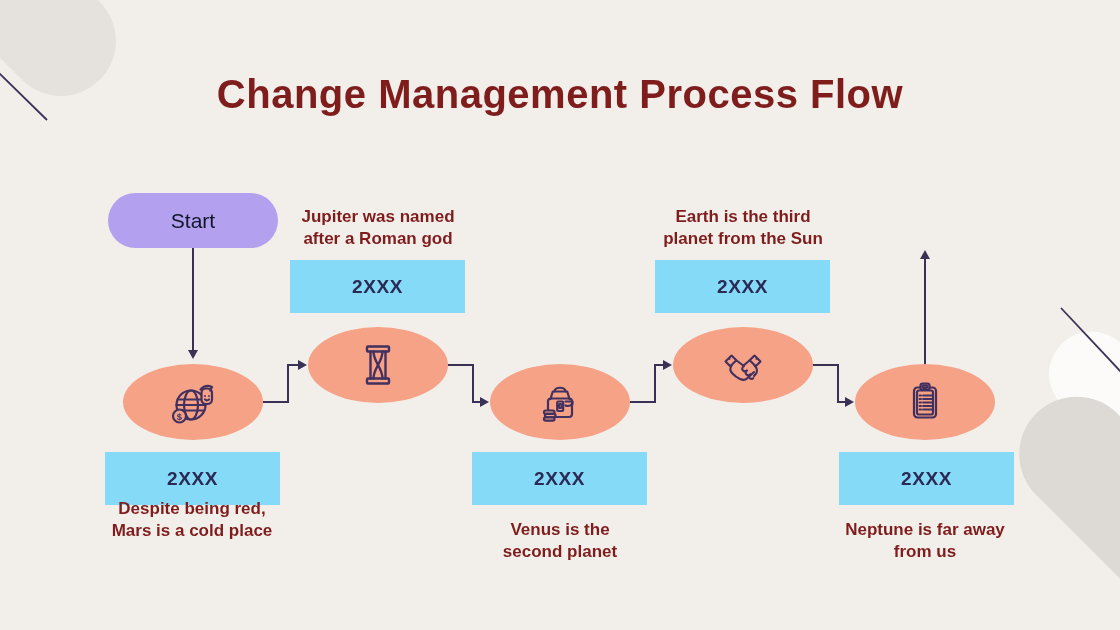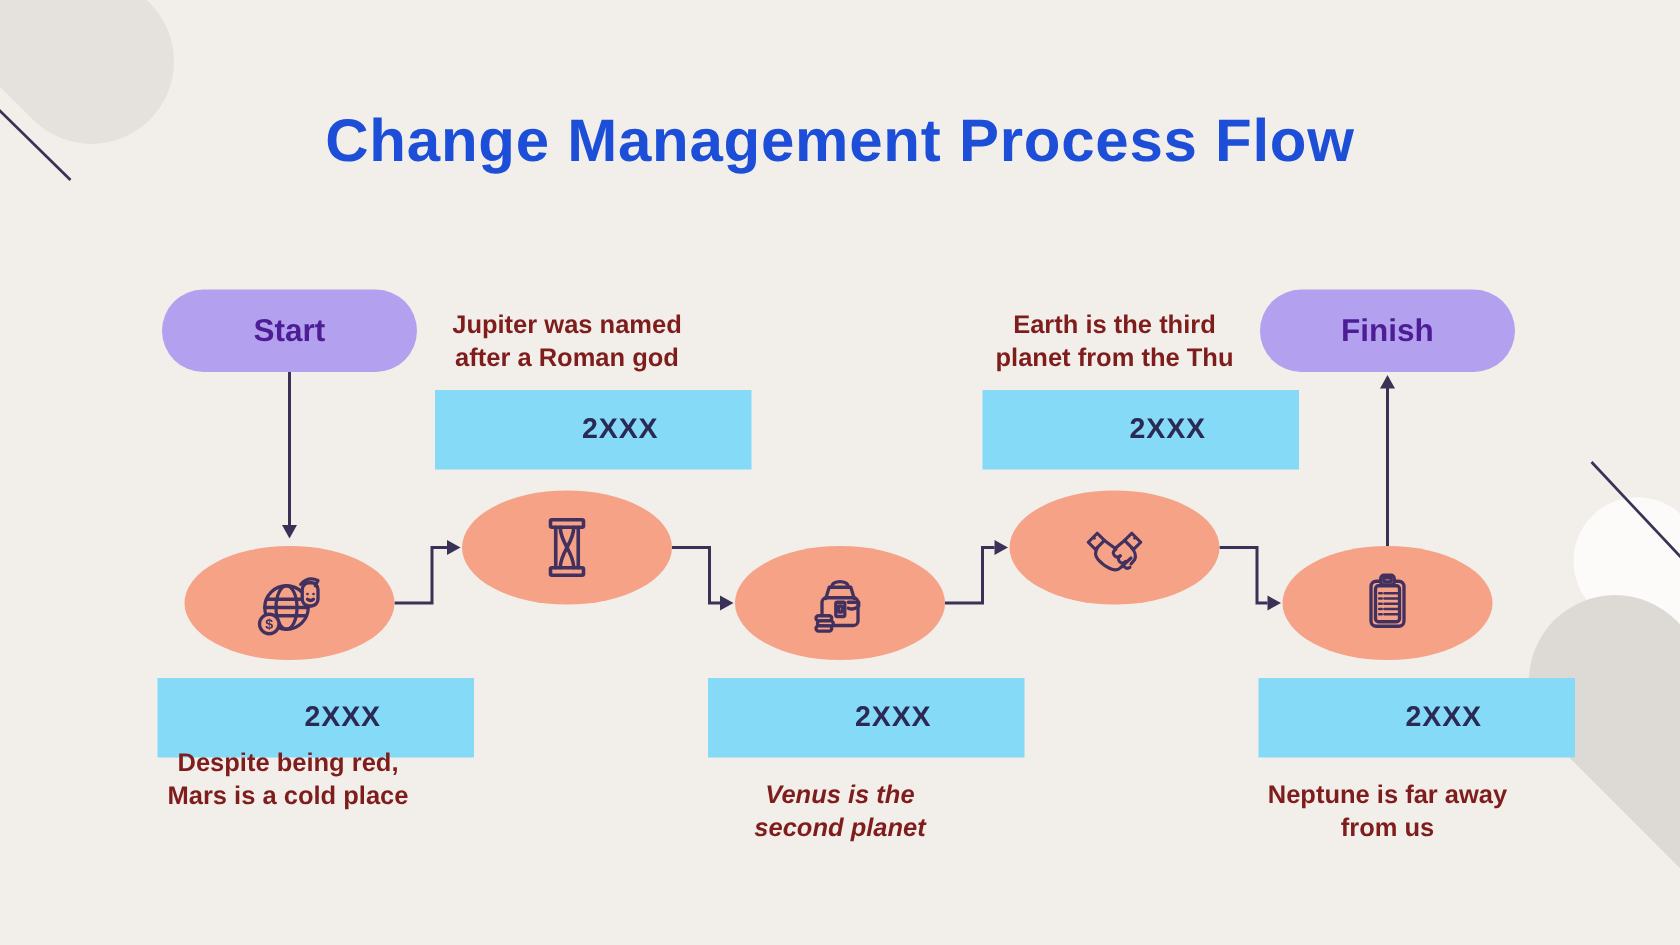--- a/index.html
+++ b/index.html
@@ -24,33 +24,33 @@
     left: 1120px; top: 355px; width: 115px; height: 400px;
     border-radius: 58px; background: #dddad6; transform: rotate(-45deg);
   }
   svg.overlay {
     position: absolute; left: 0; top: 0; width: 1120px; height: 630px;
     pointer-events: none;
   }
   .page-title {
     position: absolute; top: 72px; left: 0; width: 100%;
     text-align: center; font-size: 40px; font-weight: bold;
-    color: #1d4ed8; letter-spacing: 0.5px; margin: 0;
+    color: #7f1d1d; letter-spacing: 0.5px; margin: 0;
   }
   .pill {
     position: absolute; width: 170px; height: 55px; border-radius: 28px;
     background: #b3a0ee; display: flex; align-items: center; justify-content: center;
-    font-size: 21px; font-weight: bold; color: #4c1d95;
+    font-size: 21px; font-weight: normal; color: #0f172a;
   }
   .pill.start  { left: 108px; top: 193px; }
   .pill.finish { left: 840px; top: 193px; }
   .year-box {
     position: absolute; width: 175px; height: 53px; background: #84daf7;
     display: flex; align-items: center; justify-content: center;
-    font-size: 19px; font-weight: 600; color: #2b2a55; letter-spacing: 0.6px; padding-left: 36px;
+    font-size: 19px; font-weight: 600; color: #2b2a55; letter-spacing: 0.6px;
   }
   .year-box.t1 { left: 290px; top: 260px; }
   .year-box.t2 { left: 655px; top: 260px; }
   .year-box.b1 { left: 105px; top: 452px; }
   .year-box.b2 { left: 472px; top: 452px; }
   .year-box.b3 { left: 839px; top: 452px; }
   .ellipse {
     position: absolute; width: 140px; height: 76px; background: #f5a287;
     border-radius: 50%; display: flex; align-items: center; justify-content: center;
   }
@@ -60,21 +60,21 @@
   .ellipse.e4 { left: 673px; top: 327px; }
   .ellipse.e5 { left: 855px; top: 364px; }
   .caption {
     position: absolute; width: 220px; text-align: center;
     font-size: 17px; font-weight: 600; color: #7f1d1d; line-height: 1.32;
     white-space: pre-line;
   }
   .caption.jupiter { left: 268px; top: 206px; }
   .caption.earth   { left: 633px; top: 206px; }
   .caption.mars    { left:  82px; top: 498px; }
-  .caption.venus   { left: 450px; top: 519px; font-style: italic; }
+  .caption.venus   { left: 450px; top: 519px; }
   .caption.neptune { left: 815px; top: 519px; }
   .icon-svg { display: block; }
 </style>
 </head>
 <body>
 
 <div class="canvas">
 
   <div class="decor-pill tl"></div>
   <div class="decor-pill white-r"></div>
@@ -110,28 +110,25 @@
     </g>
     <g>
       <path d="M 925 364 V 258"></path>
         <polygon points="920,259 930,259 925,250" fill="#3a3156" stroke="none"></polygon>
     </g>
   </svg>
 
   <div class="pill start">
     <span>Start</span>
   </div>
-  <div class="pill finish">
-    <span>Finish</span>
-  </div>
 
   <div class="caption jupiter">Jupiter was named
 after a Roman god</div>
   <div class="caption earth">Earth is the third
-planet from the Thu</div>
+planet from the Sun</div>
 
   <div class="year-box t1">2XXX</div>
   <div class="year-box t2">2XXX</div>
   <div class="year-box b1">2XXX</div>
   <div class="year-box b2">2XXX</div>
   <div class="year-box b3">2XXX</div>
 
   <div class="ellipse e1">
     <svg class="icon-svg" width="52" height="52" viewBox="0 0 52 52" fill="none" stroke="#42305e" stroke-width="2.2" stroke-linecap="round" stroke-linejoin="round">
       <circle cx="24" cy="29" r="14.5"></circle>

